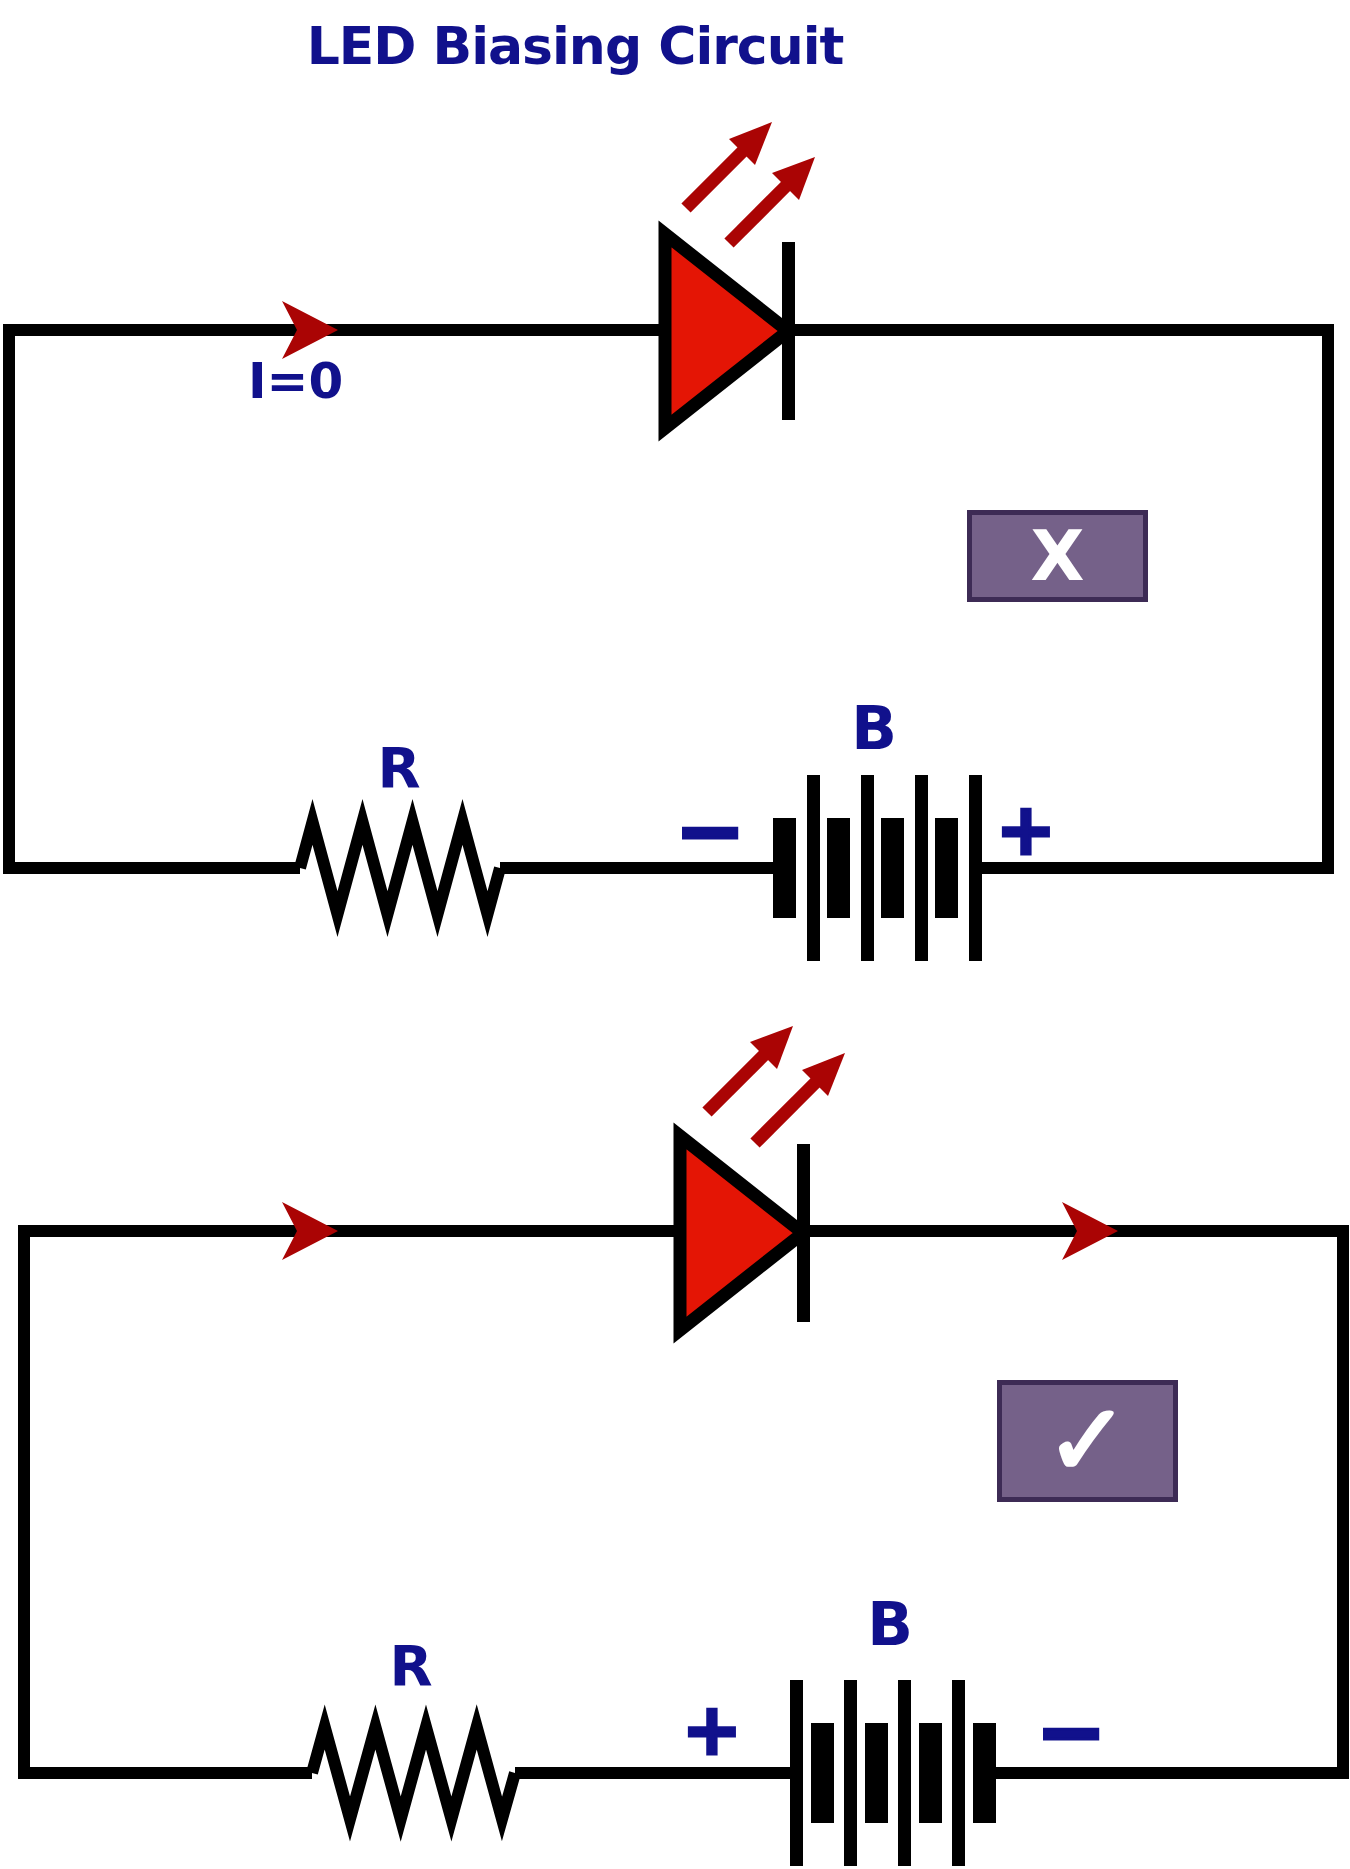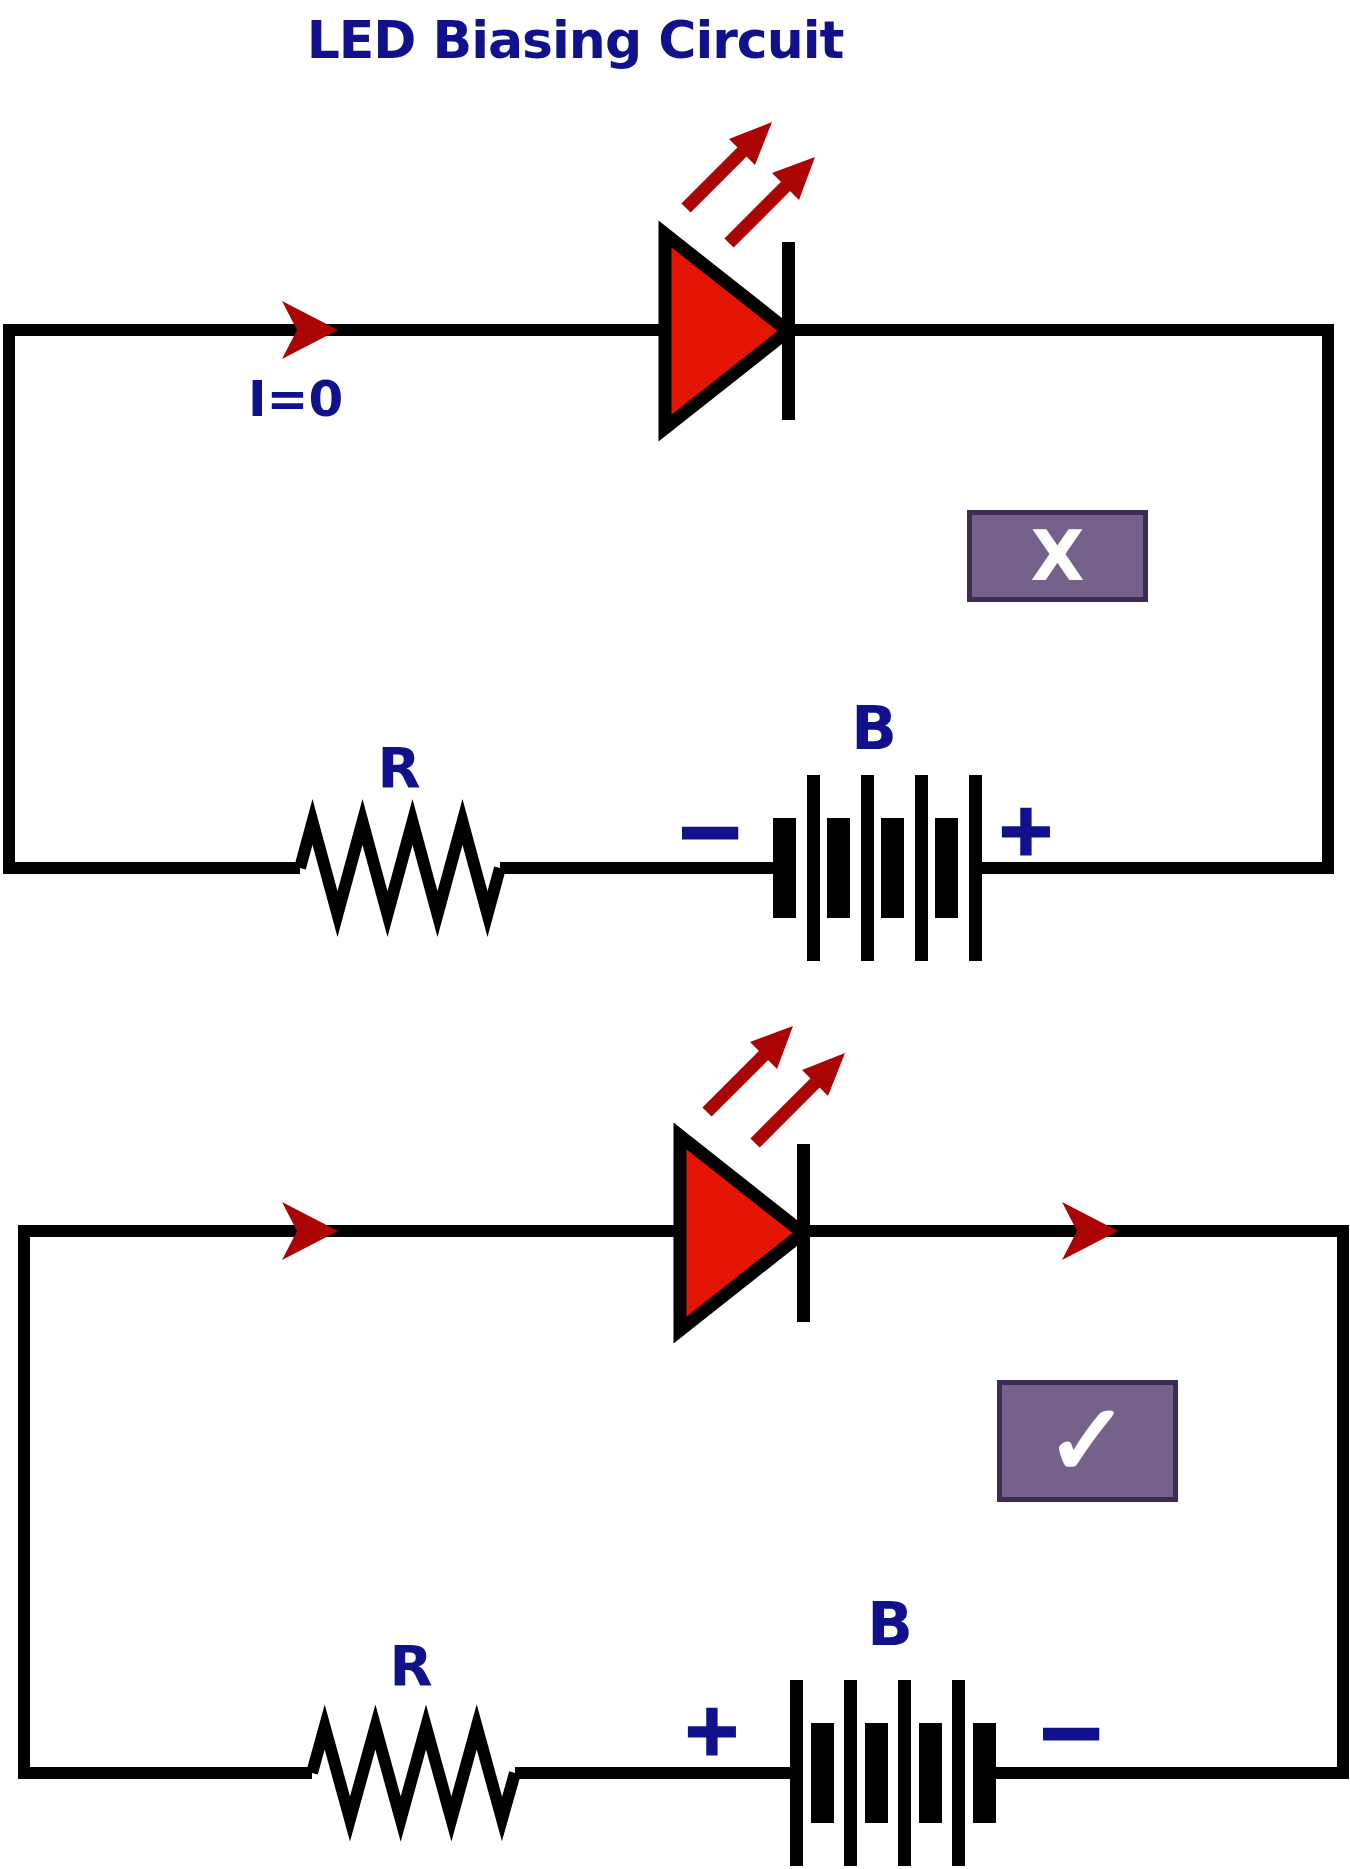--- a/index.html
+++ b/index.html
@@ -7,21 +7,21 @@
           font-family:"DejaVu Sans",sans-serif;}
   svg{position:absolute;left:0;top:0;}
   .wire-path{fill:none;stroke:var(--wire,#000);stroke-width:12;stroke-linejoin:miter;stroke-linecap:butt;}
   .res-path{fill:none;stroke:var(--wire,#000);stroke-width:12;stroke-linejoin:miter;}
   .plate{fill:var(--wire,#000);}
   .led-tri{fill:var(--led_fill,#e41505);stroke:var(--wire,#000);stroke-width:13;stroke-linejoin:miter;}
   .ray-line{stroke:var(--light_arrow,#aa0404);stroke-width:13;}
   .ray-head{fill:var(--light_arrow,#aa0404);}
   .carrow{fill:var(--current_arrow,#aa0404);}
   .lbl{position:absolute;font-weight:bold;color:var(--label,#11118c);line-height:1;white-space:nowrap;}
-  .title{left:575px;top:14px;font-size:52px;letter-spacing:-1px;transform:translateX(-50%);}
+  .title{left:575px;top:20px;font-size:52px;letter-spacing:-1px;transform:translateX(-50%);}
   .cx{transform:translateX(-50%);}
   .cxy{transform:translate(-50%,-50%);}
   .term{-webkit-text-stroke:3px var(--label,#11118c);}
   .status-box{position:absolute;box-sizing:border-box;background:var(--status_box_fill,#756189);
               border:5px solid var(--status_box_border,#3d2b55);display:flex;align-items:center;justify-content:center;}
   .status-mark{font-weight:bold;color:var(--status_mark,#ffffff);line-height:1;}
   .mark-x{font-size:70px;}
   .mark-check{font-size:100px;-webkit-text-stroke:3px var(--status_mark,#ffffff);}
 </style>
 </head>
@@ -84,21 +84,21 @@
         <rect class="plate" x="898" y="1680" width="13" height="186"></rect>
         <rect class="plate" x="919" y="1723" width="23" height="100"></rect>
         <rect class="plate" x="952" y="1680" width="13" height="186"></rect>
         <rect class="plate" x="973" y="1723" width="23" height="100"></rect>
       </g>
     </g>
   </svg>
 
   <div class="lbl title">LED Biasing Circuit</div>
 
-  <div class="lbl" style="left:248px;top:374px;font-size:50px;">I=0</div>
+  <div class="lbl" style="left:248px;top:356px;font-size:50px;">I=0</div>
   <div class="lbl cx" style="left:399px;top:740px;font-size:56px;">R</div>
   <div class="lbl cx" style="left:874px;top:698px;font-size:60px;">B</div>
   <div class="lbl cxy term" style="left:710px;top:830px;font-size:85px;">−</div>
   <div class="lbl cxy term" style="left:1026px;top:829px;font-size:72px;">+</div>
   <div class="status-box" style="left:967px;top:510px;width:181px;height:92px;">
     <span class="status-mark mark-x">X</span>
   </div>
 
   <div class="lbl cx" style="left:411px;top:1638px;font-size:56px;">R</div>
   <div class="lbl cx" style="left:890px;top:1594px;font-size:60px;">B</div>

